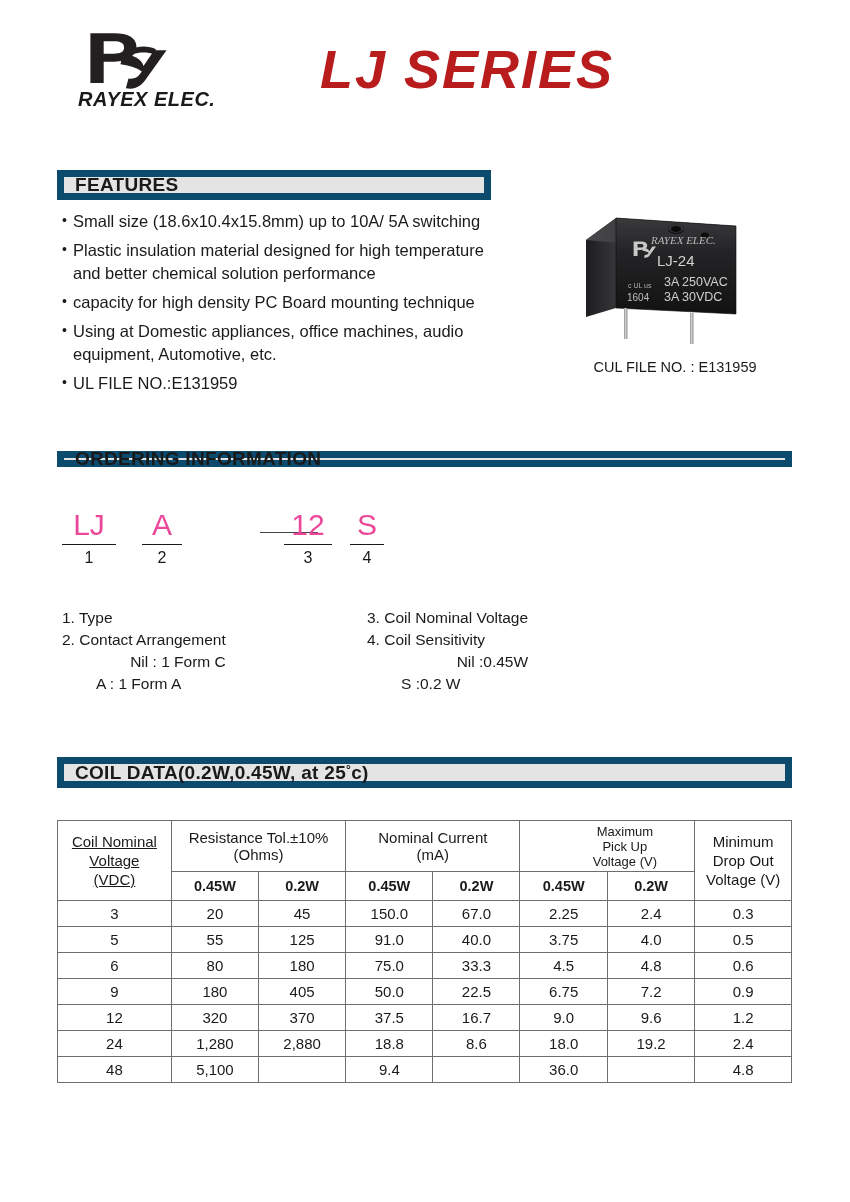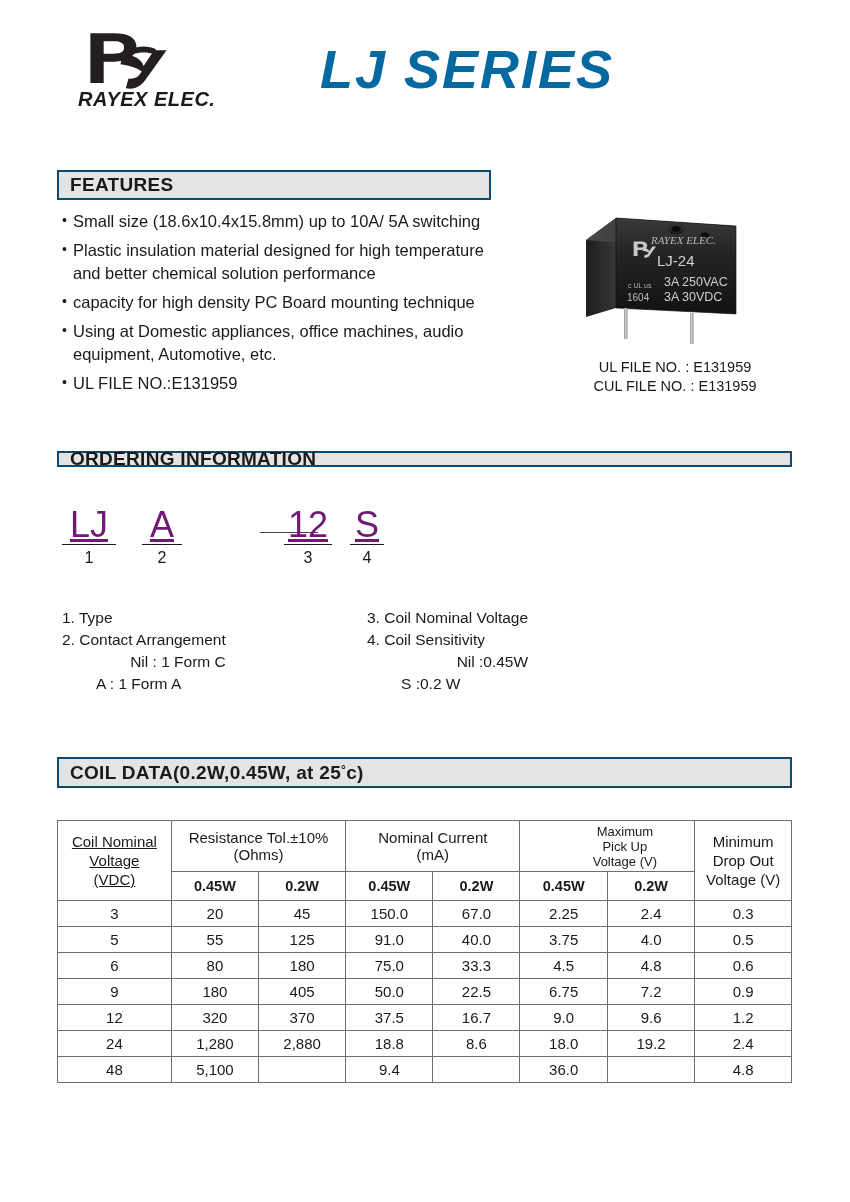--- a/index.html
+++ b/index.html
@@ -40,29 +40,29 @@
     margin-top: -2px;
     white-space: nowrap;
   }
   #series-title {
     position: absolute;
     left: 320px; top: 38px;
     font-size: 54px;
     font-weight: bold;
     font-style: italic;
     letter-spacing: 2px;
-    color: #0369a1;
+    color: #b91c1c;
     white-space: nowrap;
   }
 
   
   .section-bar {
     position: absolute;
     background: #e4e4e4;
-    border: 2px solid #0c4a6e;
+    border: 7px solid #0c4a6e;
     box-sizing: border-box;
     display: flex;
     align-items: center;
     padding-left: 11px;
     font-size: 19px;
     font-weight: bold;
     letter-spacing: 0.3px;
     color: #1a1a1a;
   }
   #bar-features  { left: 57px; top: 170px; width: 434px; height: 30px; }
@@ -110,24 +110,23 @@
   #order-code {
     position: absolute;
     left: 60px; top: 508px;
     height: 70px;
   }
   .code-seg {
     position: absolute;
     text-align: center;
   }
   .code-val {
-    font-size: 36px;
+    font-size: 30px;
     line-height: 34px;
-    color: #701a75;
-    text-decoration: underline;
+    color: #ec4899;
   }
   .code-rule {
     border-bottom: 1.6px solid #1a1a1a;
     margin: 2px 2px 0 2px;
   }
   .code-num {
     font-size: 16px;
     line-height: 20px;
     margin-top: 3px;
   }
@@ -271,21 +270,20 @@
   <text x="92" y="90" font-family="Liberation Sans, sans-serif" font-size="12.5" fill="#cfcfcf">3A 250VAC</text>
   <text x="92" y="105" font-family="Liberation Sans, sans-serif" font-size="12.5" fill="#cfcfcf">3A  30VDC</text>
   <text x="55" y="105" font-family="Liberation Sans, sans-serif" font-size="10" fill="#bdbdbd">1604</text>
   <text x="56" y="92" font-family="Liberation Sans, sans-serif" font-size="7" fill="#b0b0b0">c UL us</text>
 
   <rect x="52" y="112" width="3.4" height="31" fill="url(#gPin)"></rect>
   <rect x="118" y="117" width="3.4" height="31" fill="url(#gPin)"></rect>
 </svg>
 
 <div id="relay-captions">
-  <div>UL FILE NO. : E131959</div>
   <div>CUL FILE NO. : E131959</div>
 </div>
 
 <div class="section-bar" id="bar-ordering">
   <span>ORDERING  INFORMATION</span>
 </div>
 
 <div id="order-code">
   <div class="code-seg" style="left:0px; top:0px; width:58px;">
     <div class="code-val">LJ</div>

